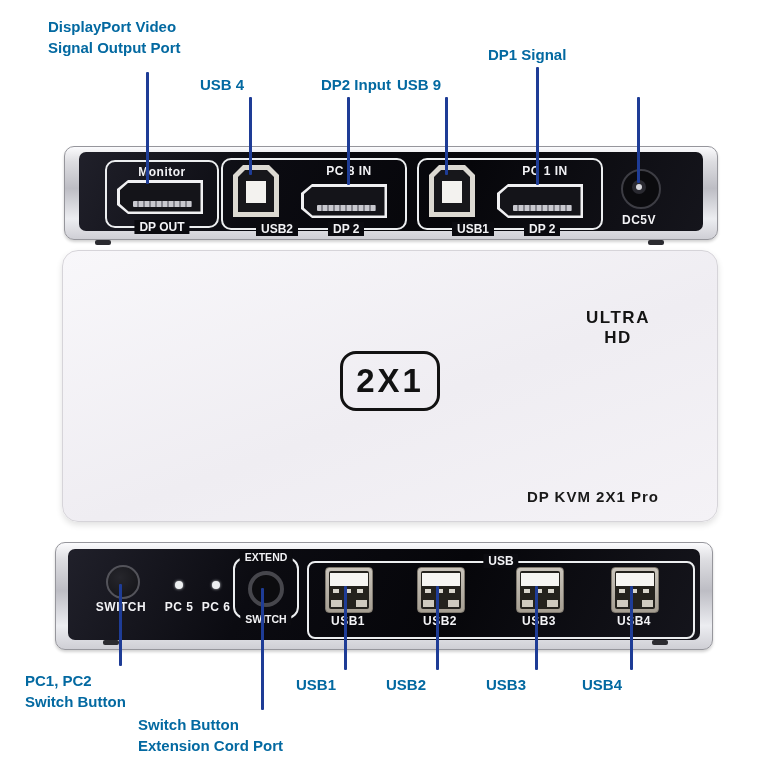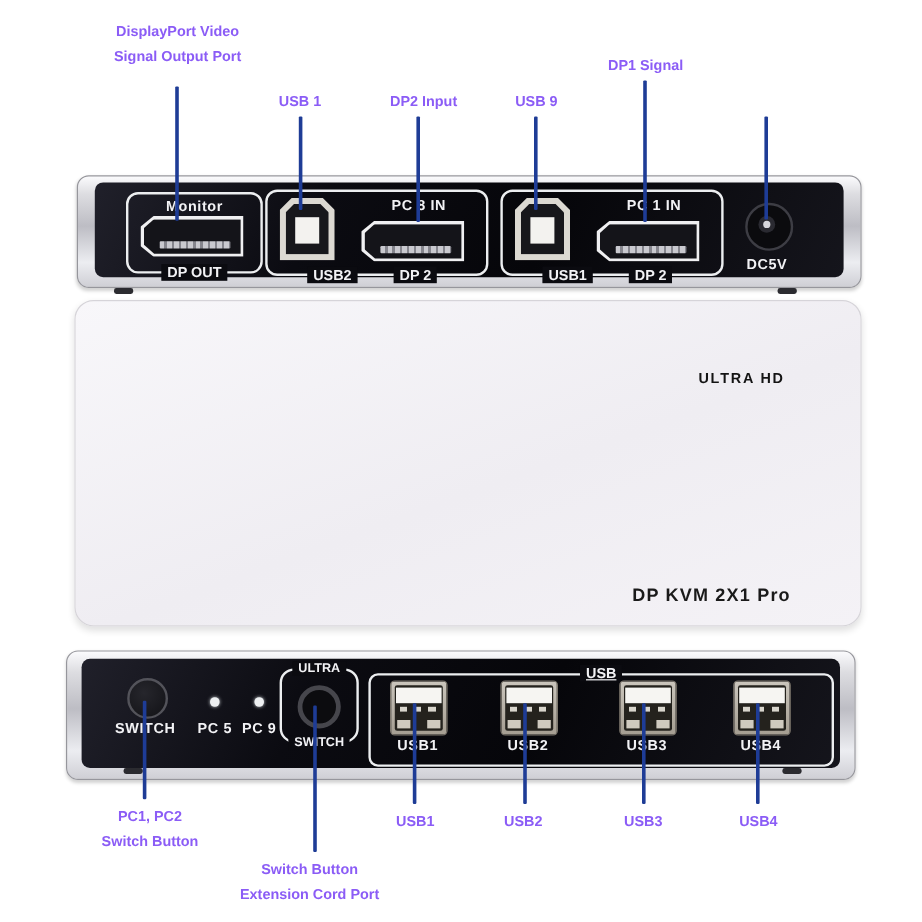--- a/index.html
+++ b/index.html
@@ -1,21 +1,21 @@
 <!DOCTYPE html>
 <html><head>
 <meta charset="utf-8">
 <style>
   html,body{margin:0;padding:0;background:#ffffff;}
   .canvas{position:relative;width:768px;height:768px;background:#ffffff;overflow:hidden;
           font-family:"Liberation Sans", sans-serif;}
 
   
-  .ann{position:absolute;color:#8b5cf6;font-weight:bold;font-size:12px;line-height:21px;
-       text-align:center;white-space:pre-line;z-index:20;}
+  .ann{position:absolute;color:#0369a1;font-weight:bold;font-size:15px;line-height:21px;
+       white-space:pre-line;z-index:20;}
   .callout{position:absolute;width:3px;background:#1e3c96;z-index:60;border-radius:1px;}
 
   
   .chassis{position:absolute;border:1px solid #96969c;border-radius:10px;
     background:linear-gradient(180deg,#fbfbfd 0%,#dddde1 16%,#bdbdc4 45%,#ecedf1 78%,#cfcfd5 100%);
     box-shadow:0 2px 3px rgba(0,0,0,0.18);z-index:10;}
   .blackpanel{position:absolute;border-radius:7px;
     background:linear-gradient(115deg,#20202a 0%,#0b0b11 30%,#06060a 60%,#15151c 100%);}
   .foot{position:absolute;width:16px;height:5px;background:#2b2b30;border-radius:2px;z-index:11;}
 
@@ -68,38 +68,38 @@
     box-shadow:0 0 3px #cfd4d8;}
 
   
   .face{position:absolute;left:62px;top:250px;width:654px;height:270px;border-radius:16px;
     border:1px solid #d6d4d9;z-index:10;
     background:linear-gradient(160deg,#f8f7fa 0%,#efedf2 55%,#f4f2f6 100%);
     box-shadow:0 3px 6px rgba(0,0,0,0.12);}
   .badge8k{position:absolute;right:54px;top:14px;width:90px;text-align:center;color:#141414;
     font-size:42px;font-weight:bold;letter-spacing:3px;line-height:42px;}
   .badge8k-sub{position:absolute;right:54px;top:57px;width:90px;text-align:center;color:#141414;
-    font-size:12px;font-weight:bold;letter-spacing:1.5px;}
+    font-size:17px;font-weight:bold;letter-spacing:1.5px;}
   .title-row{position:absolute;left:0;right:0;top:100px;display:flex;align-items:center;
     justify-content:center;gap:14px;}
   .title-text{color:#121212;font-size:33px;font-weight:bold;letter-spacing:2.5px;white-space:nowrap;}
   .title-badge{color:#121212;font-size:33px;font-weight:bold;letter-spacing:3px;
     border:3.5px solid #121212;border-radius:16px;padding:8px 13px;}
   .model{position:absolute;right:58px;bottom:16px;color:#1a1a1a;font-size:15px;
     font-weight:bold;letter-spacing:1px;}
 </style>
 </head>
 <body>
 
 <div class="canvas">
 
   <div class="ann" style="left:48px;top:16px;width:200px;">DisplayPort Video
 Signal Output Port</div>
-  <div class="ann" style="left:200px;top:74px;width:100px;">USB 1</div>
-  <div class="ann" style="left:303px;top:74px;width:100px;">DP2 Input</div>
+  <div class="ann" style="left:200px;top:74px;width:100px;">USB 4</div>
+  <div class="ann" style="left:321px;top:74px;width:100px;">DP2 Input</div>
   <div class="ann" style="left:397px;top:74px;width:100px;">USB 9</div>
   <div class="ann" style="left:488px;top:44px;width:100px;">DP1 Signal</div>
 
   <div class="callout" style="left:146px;top:72px;height:112px;"></div>
   <div class="callout" style="left:249px;top:97px;height:78px;"></div>
   <div class="callout" style="left:347px;top:97px;height:88px;"></div>
   <div class="callout" style="left:445px;top:97px;height:78px;"></div>
   <div class="callout" style="left:536px;top:67px;height:118px;"></div>
   <div class="callout" style="left:637px;top:97px;height:86px;"></div>
 
@@ -150,43 +150,44 @@
 
     <div class="dc-jack" style="left:556px;top:22px;"></div>
     <div class="plabel" style="left:544px;top:66px;width:60px;">DC5V</div>
   </div>
   <div class="foot" style="left:95px;top:240px;"></div>
   <div class="foot" style="left:648px;top:240px;"></div>
 
   <div class="face">
     <div class="badge8k-sub">ULTRA HD</div>
     <div class="title-row">
+      <span class="title-badge">2X1</span>
     </div>
     <div class="model">DP KVM 2X1 Pro</div>
   </div>
 
   <div class="chassis" style="left:55px;top:542px;width:656px;height:106px;">
     <div class="blackpanel" style="left:12px;right:12px;top:6px;bottom:9px;"></div>
 
     <div class="push-btn" style="left:50px;top:22px;"></div>
     <div class="plabel" style="left:35px;top:57px;width:60px;">SWITCH</div>
 
     <div class="led" style="left:119px;top:38px;"></div>
     <div class="plabel" style="left:98px;top:57px;width:50px;">PC 5</div>
     <div class="led" style="left:156px;top:38px;"></div>
-    <div class="plabel" style="left:135px;top:57px;width:50px;">PC 9</div>
+    <div class="plabel" style="left:135px;top:57px;width:50px;">PC 6</div>
 
     <div class="group" style="left:177px;top:14px;width:62px;height:58px;border-radius:12px;">
-      <div class="chip" style="top:-8px;font-size:10.5px;">ULTRA</div>
+      <div class="chip" style="top:-8px;font-size:10.5px;">EXTEND</div>
       <div class="jack35" style="left:13px;top:12px;"></div>
       <div class="chip" style="bottom:-8px;font-size:10.5px;">SWITCH</div>
     </div>
 
     <div class="group" style="left:251px;top:18px;width:384px;height:74px;border-radius:8px;">
-      <div class="chip" style="top:-9px;text-decoration:underline;">USB</div>
+      <div class="chip" style="top:-9px;">USB</div>
 
       <div class="usba" style="left:16px;top:4px;">
         <div class="usba-inner"></div>
           <div class="usba-tongue"></div>
           <div class="usba-pins"></div>
           <div class="usba-pad-l"></div>
           <div class="usba-pad-r"></div>
       </div>
       <div class="usba" style="left:108px;top:4px;">
         <div class="usba-inner"></div>

